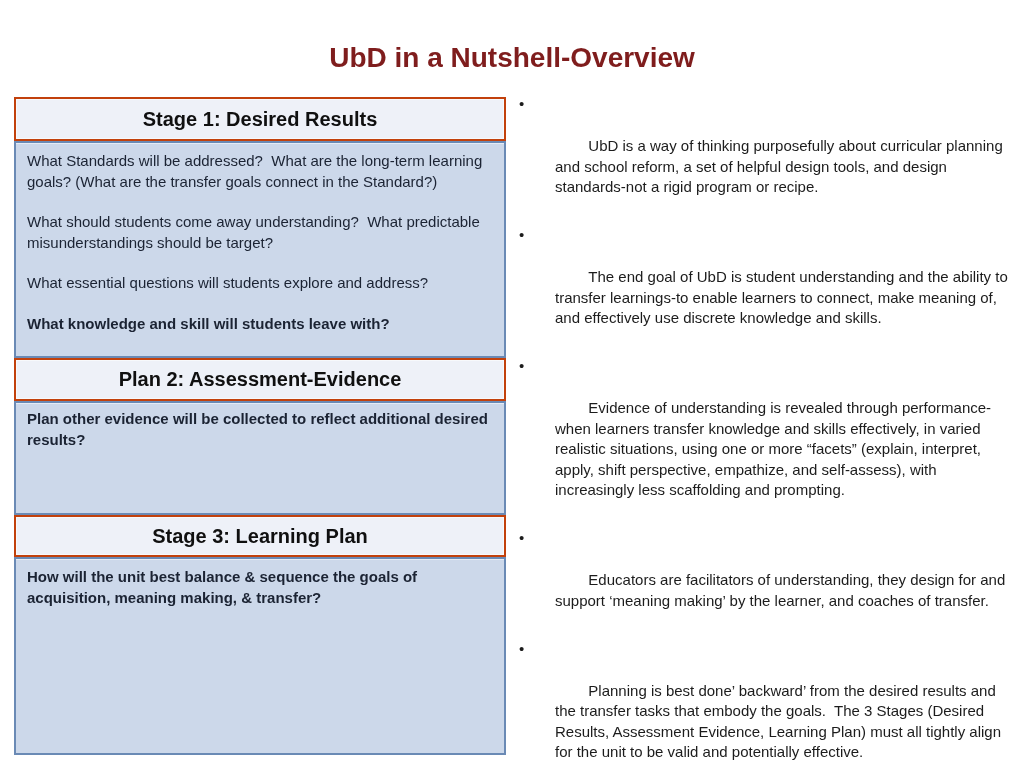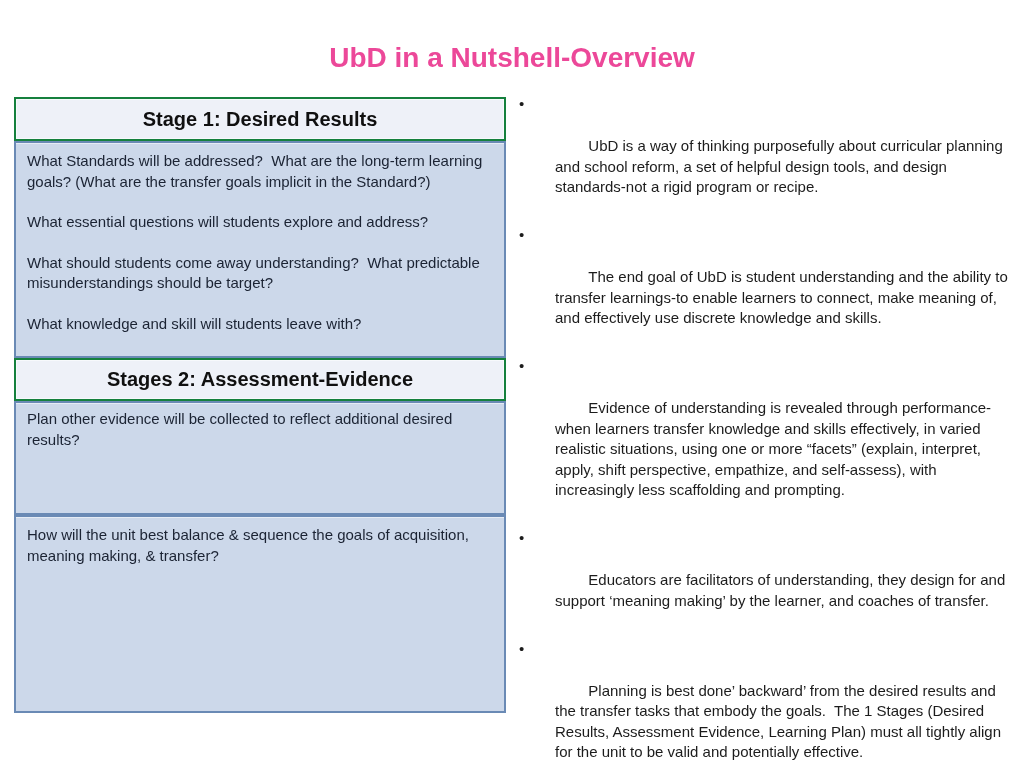--- a/index.html
+++ b/index.html
@@ -7,45 +7,45 @@
     width:1024px; height:768px;
     background:#ffffff;
     font-family:"Liberation Sans", sans-serif;
     position:relative;
     overflow:hidden;
     color:#1a1a1a;
   }
   .slide-title {
     position:absolute; top:42px; left:0; width:100%;
     text-align:center;
-    font-size:28px; font-weight:bold; color:#ec4899;
+    font-size:28px; font-weight:bold; color:#7f1d1d;
     letter-spacing:0;
   }
   
   .left-col { position:absolute; left:14px; top:97px; width:492px; }
   .stage-header {
     box-sizing:border-box;
-    border:2px solid #15803d;
+    border:2px solid #c2410c;
     background:#eef1f8;
     box-shadow: inset 0 0 0 1px rgba(255,255,255,.55);
     display:flex; align-items:center; justify-content:center;
     font-size:20px; font-weight:bold; color:#101010;
     overflow:hidden;
   }
   .stage-body {
     box-sizing:border-box;
     border:2px solid #6a8ab5;
     background:#ccd8ea;
     box-shadow: inset 0 1px 0 rgba(255,255,255,.5);
     padding:7px 11px;
     font-size:15px; line-height:20.5px; color:#1b2333;
     overflow:hidden;
   }
   .stage-body p { margin:0 0 20px 0; white-space:pre-wrap; }
-  .stage-body p:last-child { margin-bottom:0; }
+  .stage-body p:last-child { margin-bottom:0;font-weight:bold; }
   .s1h{height:44px} .s1b{height:217px; padding-top:8px;}
   .s2h{height:43px} .s2b{height:114px; padding-top:6px;}
   .s3h{height:42px} .s3b{height:198px; padding-top:8px;}
   
   .right-col { position:absolute; left:517px; top:95px; width:498px; }
   .bullet-list { margin:0; padding:0; list-style:none; }
   .bullet-item {
     position:relative;
     padding-left:38px;
     margin-bottom:8px;
@@ -63,35 +63,36 @@
 
 <div>
 
   <div class="slide-title">UbD in a Nutshell-Overview</div>
 
   <div class="left-col">
 
     <section>
       <div class="stage-header s1h">Stage 1: Desired Results</div>
       <div class="stage-body s1b">
-        <p>What Standards will be addressed?  What are the long-term learning goals? (What are the transfer goals implicit in the Standard?)</p>
+        <p>What Standards will be addressed?  What are the long-term learning goals? (What are the transfer goals connect in the Standard?)</p>
+        <p>What should students come away understanding?  What predictable misunderstandings should be target?</p>
         <p>What essential questions will students explore and address?</p>
-        <p>What should students come away understanding?  What predictable misunderstandings should be target?</p>
         <p>What knowledge and skill will students leave with?</p>
       </div>
     </section>
 
     <section>
-      <div class="stage-header s2h">Stages 2: Assessment-Evidence</div>
+      <div class="stage-header s2h">Plan 2: Assessment-Evidence</div>
       <div class="stage-body s2b">
         <p>Plan other evidence will be collected to reflect additional desired results?</p>
       </div>
     </section>
 
     <section>
+      <div class="stage-header s3h">Stage 3: Learning Plan</div>
       <div class="stage-body s3b">
         <p>How will the unit best balance &amp; sequence the goals of acquisition, meaning making, &amp; transfer?</p>
       </div>
     </section>
 
   </div>
 
   <div class="right-col">
     <ul class="bullet-list">
       <li class="bullet-item">
@@ -105,19 +106,19 @@
       <li class="bullet-item">
         <span class="bullet-marker">•</span>
         <span>Evidence of understanding is revealed through performance-when learners transfer knowledge and skills effectively, in varied realistic situations, using one or more “facets” (explain, interpret, apply, shift perspective, empathize, and self-assess), with increasingly less scaffolding and prompting.</span>
       </li>
       <li class="bullet-item">
         <span class="bullet-marker">•</span>
         <span>Educators are facilitators of understanding, they design for and support ‘meaning making’ by the learner, and coaches of transfer.</span>
       </li>
       <li class="bullet-item">
         <span class="bullet-marker">•</span>
-        <span>Planning is best done’ backward’ from the desired results and the transfer tasks that embody the goals.  The 1 Stages (Desired Results, Assessment Evidence, Learning Plan) must all tightly align for the unit to be valid and potentially effective.</span>
+        <span>Planning is best done’ backward’ from the desired results and the transfer tasks that embody the goals.  The 3 Stages (Desired Results, Assessment Evidence, Learning Plan) must all tightly align for the unit to be valid and potentially effective.</span>
       </li>
 
     </ul>
   </div>
 
 </div>
 
 </body></html>

